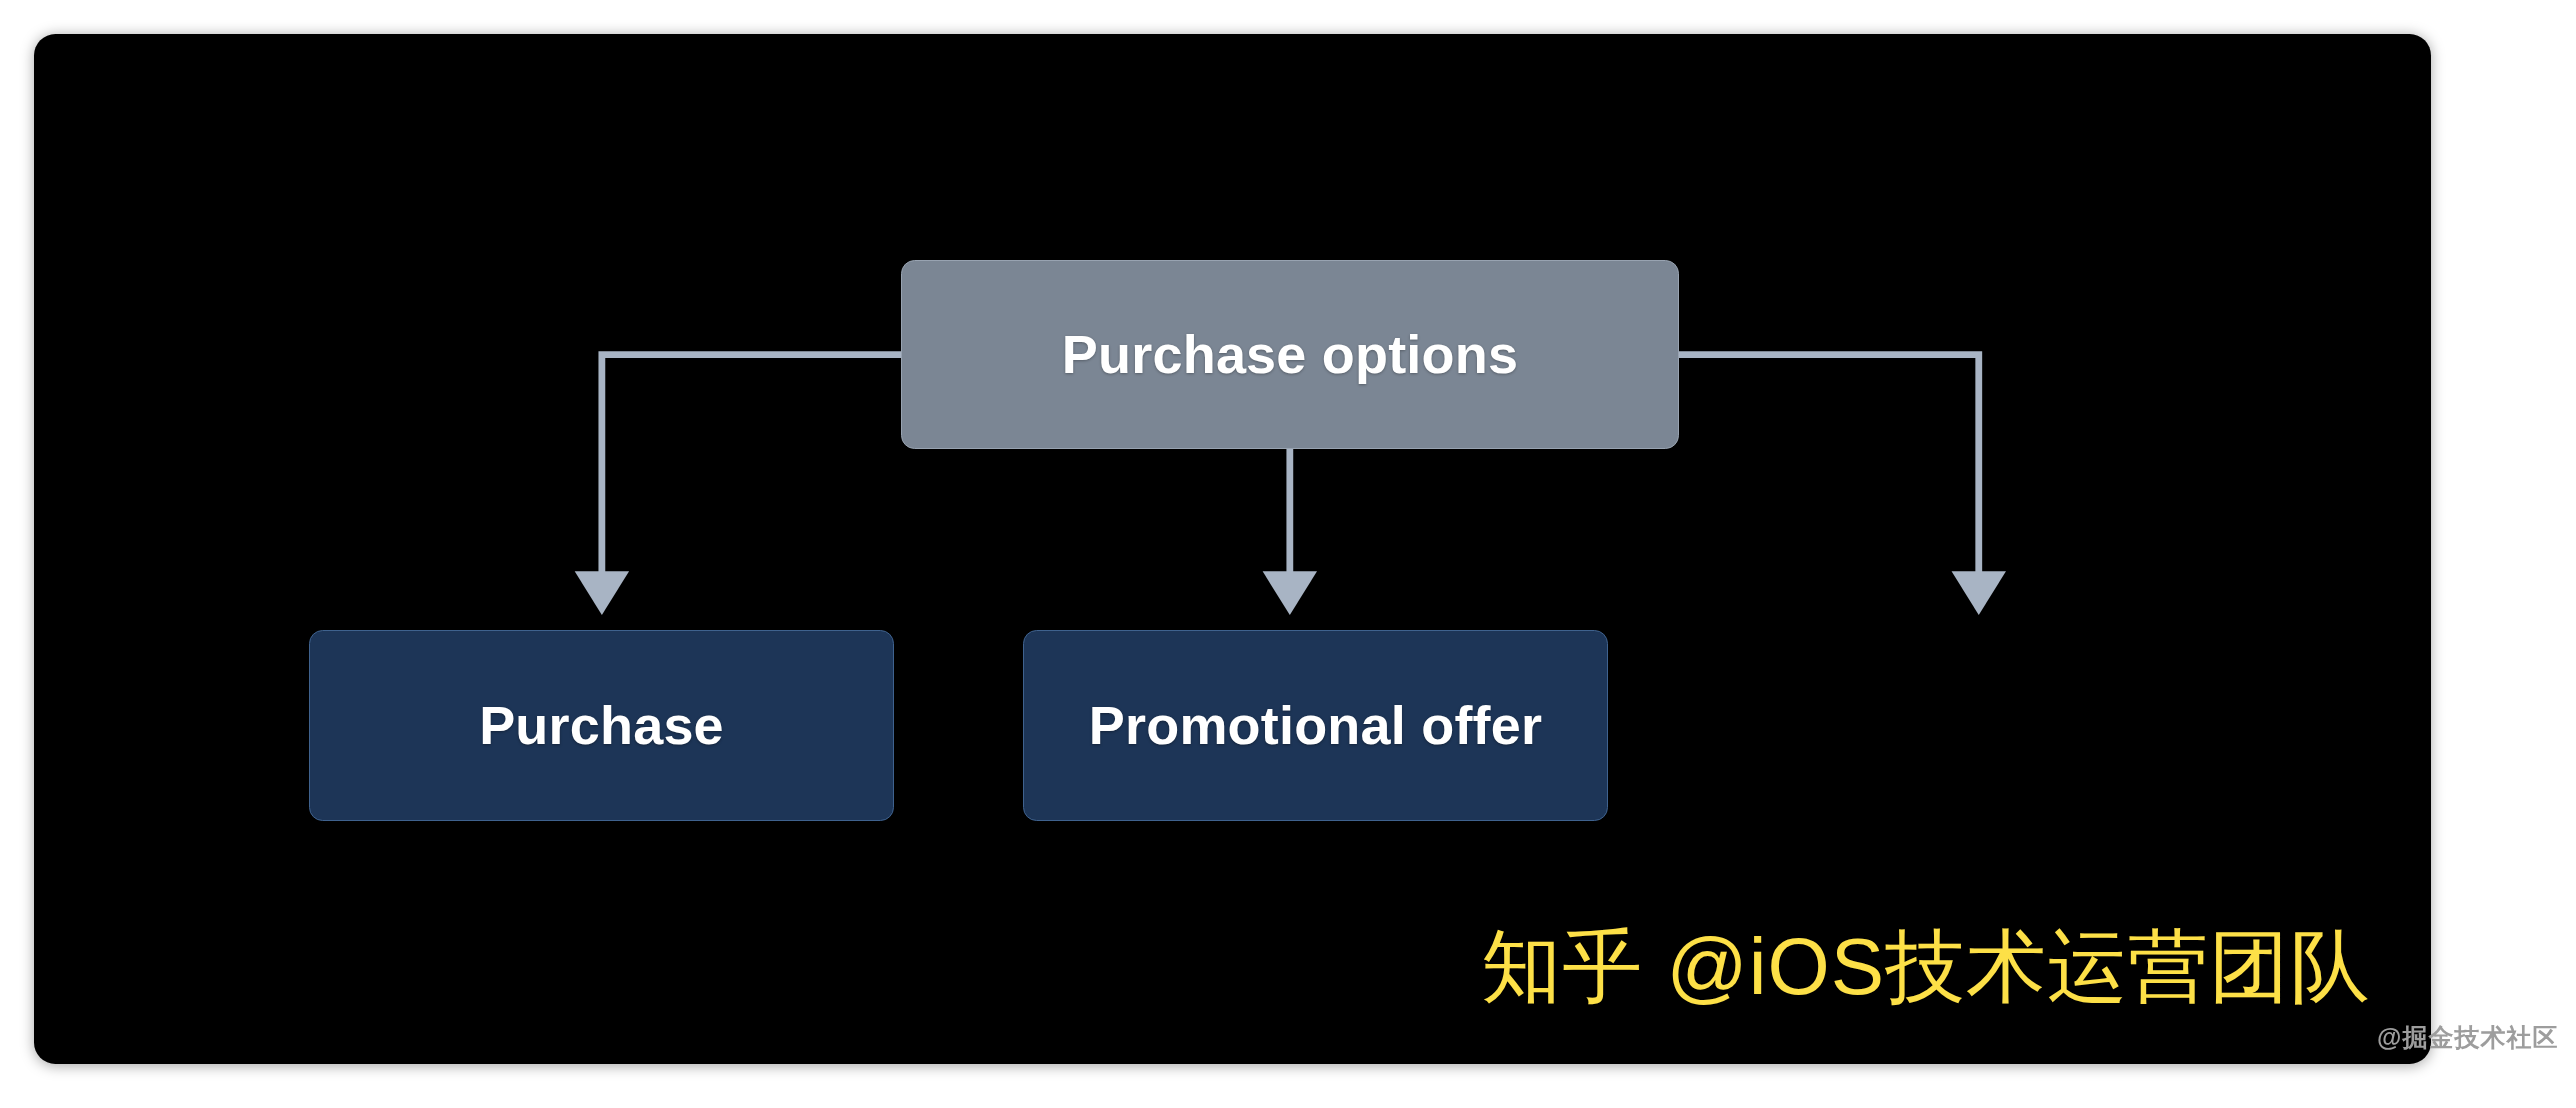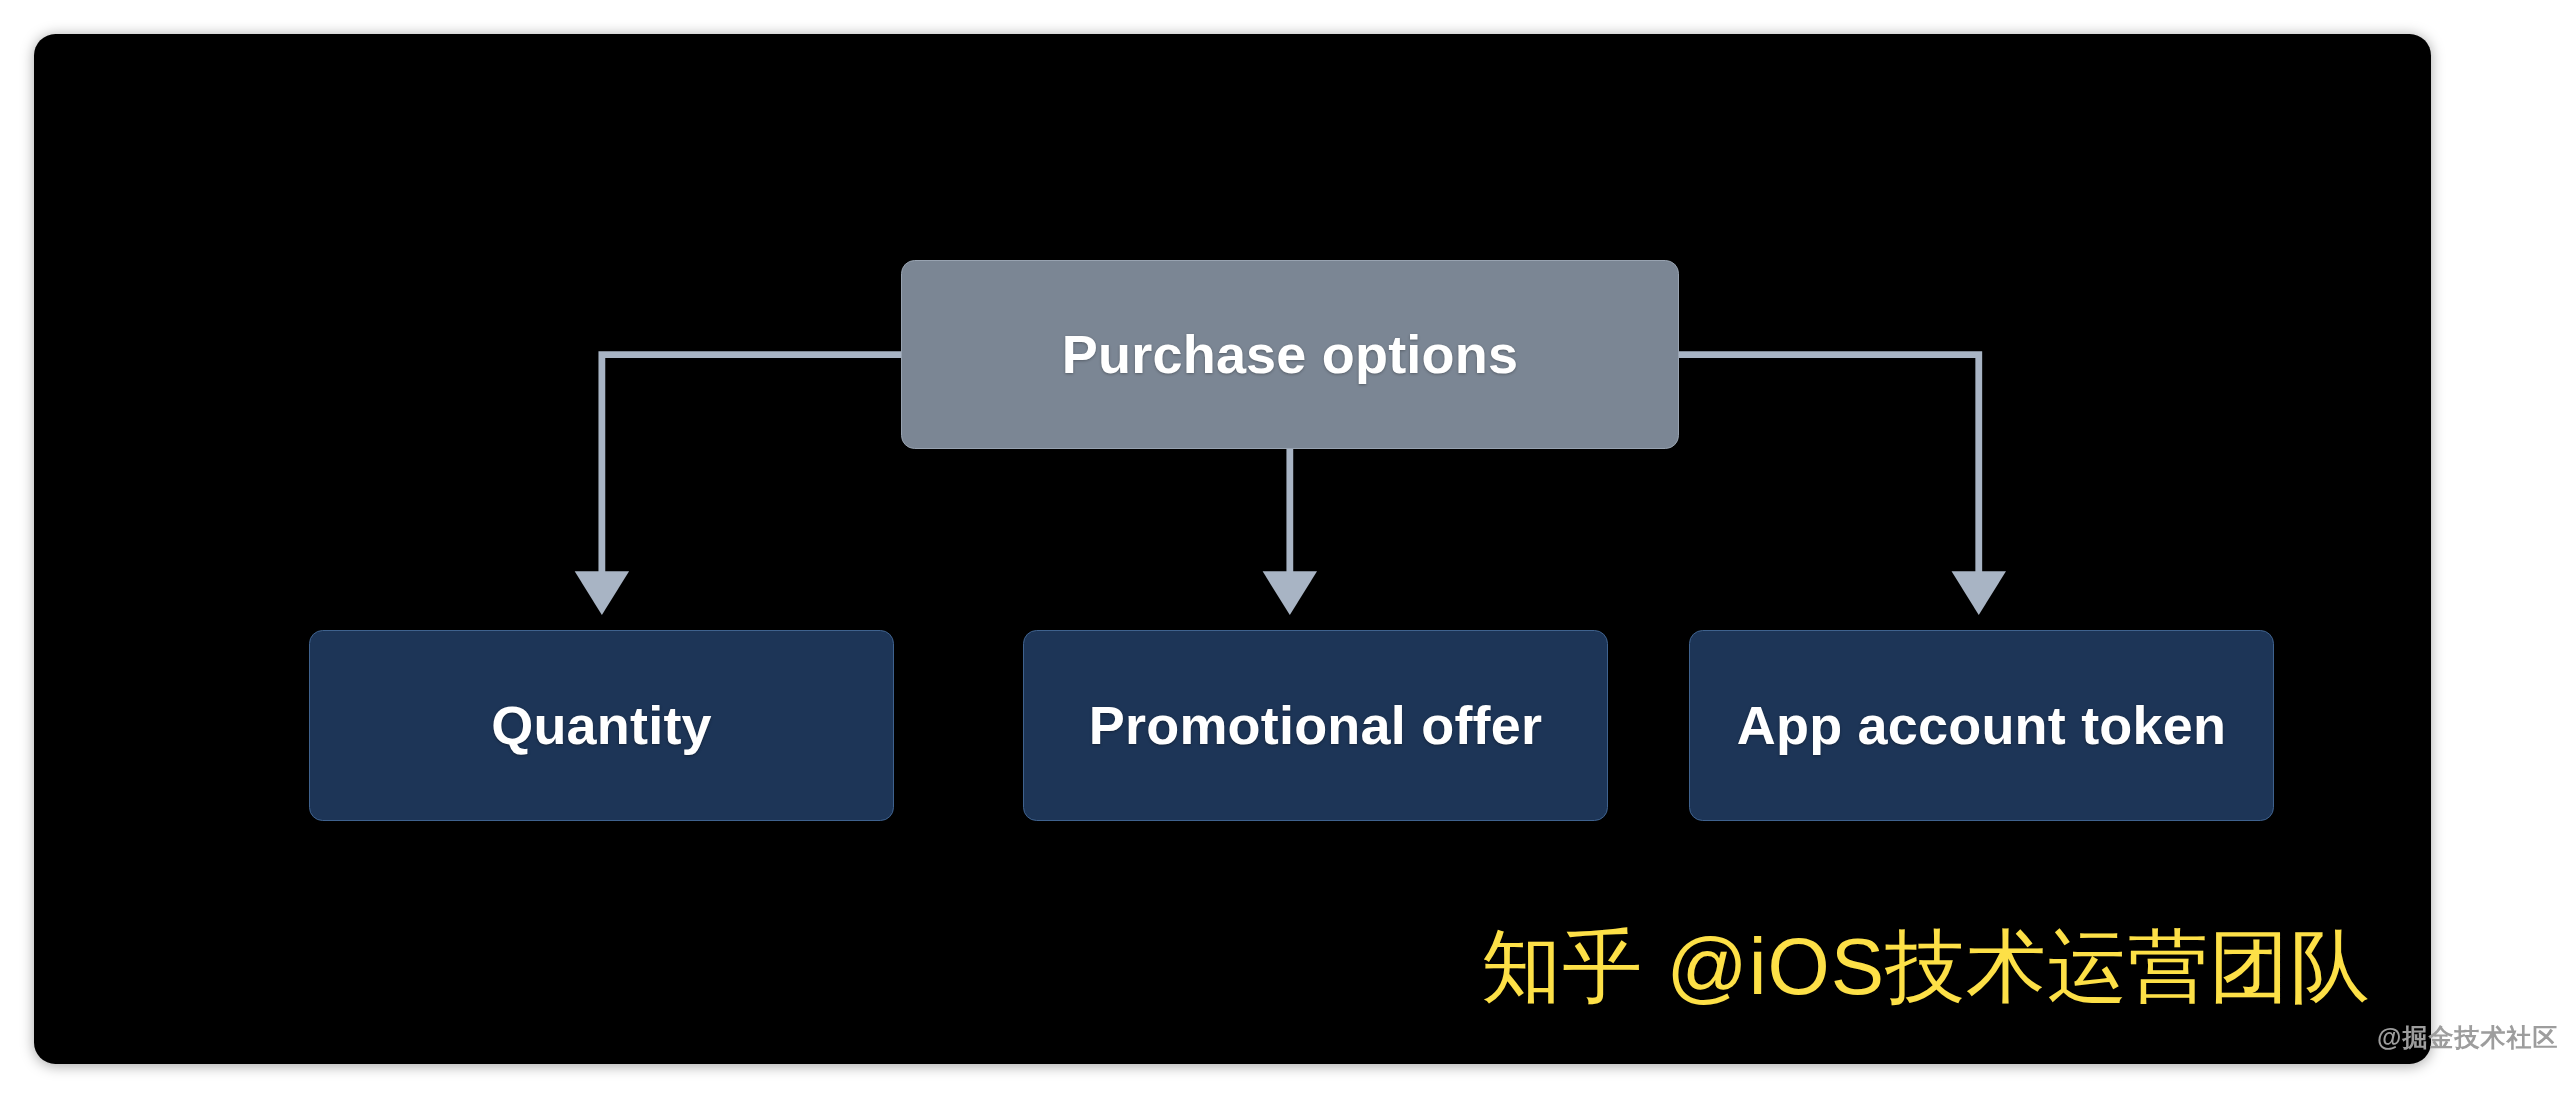--- a/index.html
+++ b/index.html
@@ -128,25 +128,24 @@
       </g>
       <g fill="#a8b4c4" stroke="none">
         <polygon points="556,553 612,553 584,598"></polygon>
         <polygon points="1264,553 1320,553 1292,598"></polygon>
         <polygon points="1973,553 2029,553 2001,598"></polygon>
       </g>
     </svg>
 
     <div class="node node-root">Purchase options</div>
 
-    <div class="node node-child child-1">Quantity</div>
+    <div class="node node-child child-1">Purchase</div>
 
     <div class="node node-child child-2">Promotional offer</div>
 
-    <div class="node node-child child-3">App account token</div>
 
     <div id="watermark-main">知乎 @iOS技术运营团队</div>
 
   </div>
 
   <div id="watermark-footer">@掘金技术社区</div>
 
 </div>
 
 

